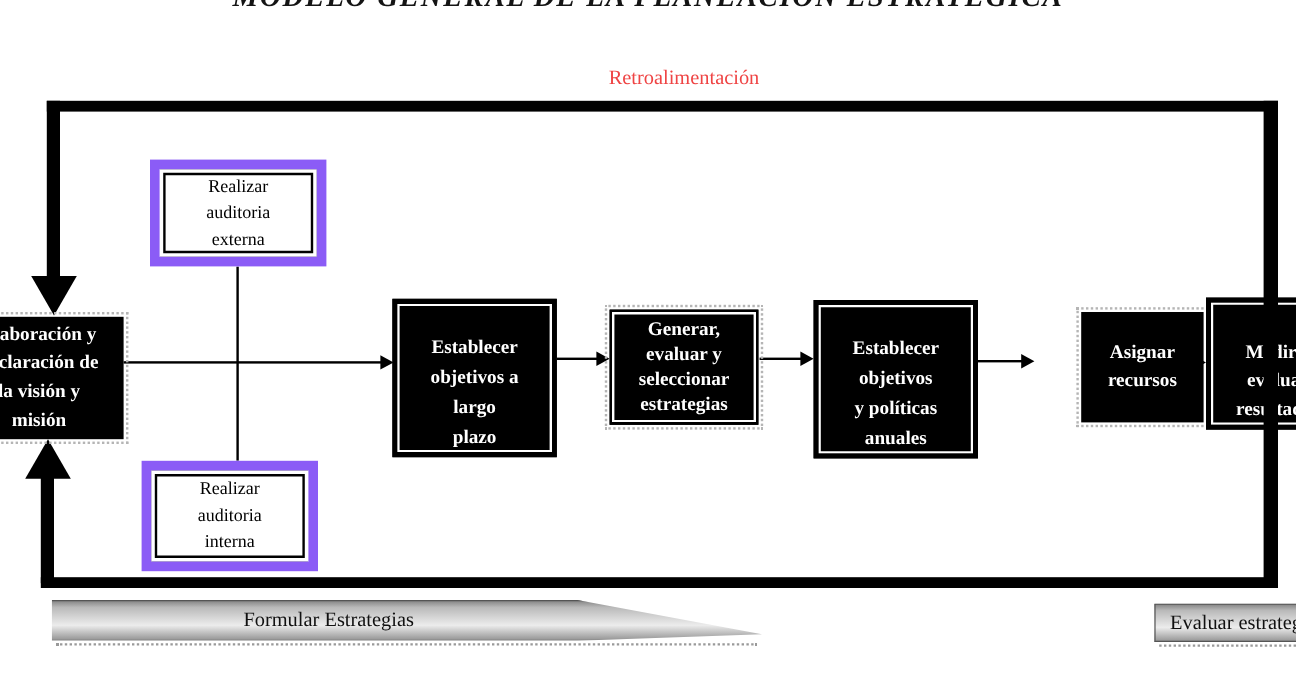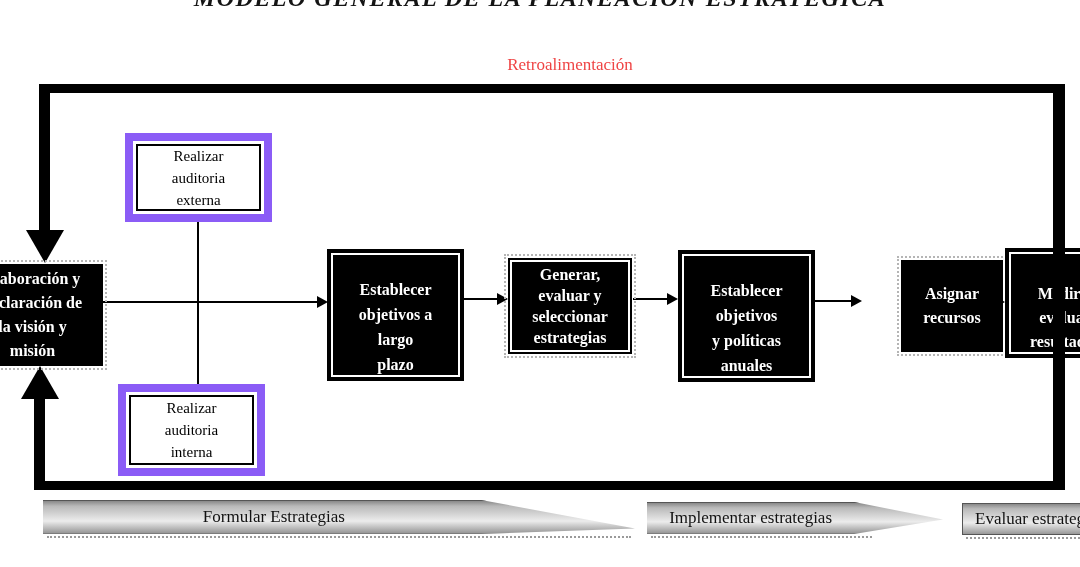--- a/index.html
+++ b/index.html
@@ -150,23 +150,19 @@
     <span>Medir y
 evaluar
 resultados</span>
   </div>
 
   <div class="phase p-formular">
     <div class="phase-shape"></div>
     <div class="phase-label">Formular Estrategias</div>
   </div>
 
-  <div class="phase p-implementar">
-    <div class="phase-shape"></div>
-    <div class="phase-label">Implementar estrategias</div>
-  </div>
 
   <div class="phase p-evaluar">
     <div class="phase-shape"></div>
     <div class="phase-label">Evaluar estrategias</div>
   </div>
 
 </div>
 
 </body></html>

